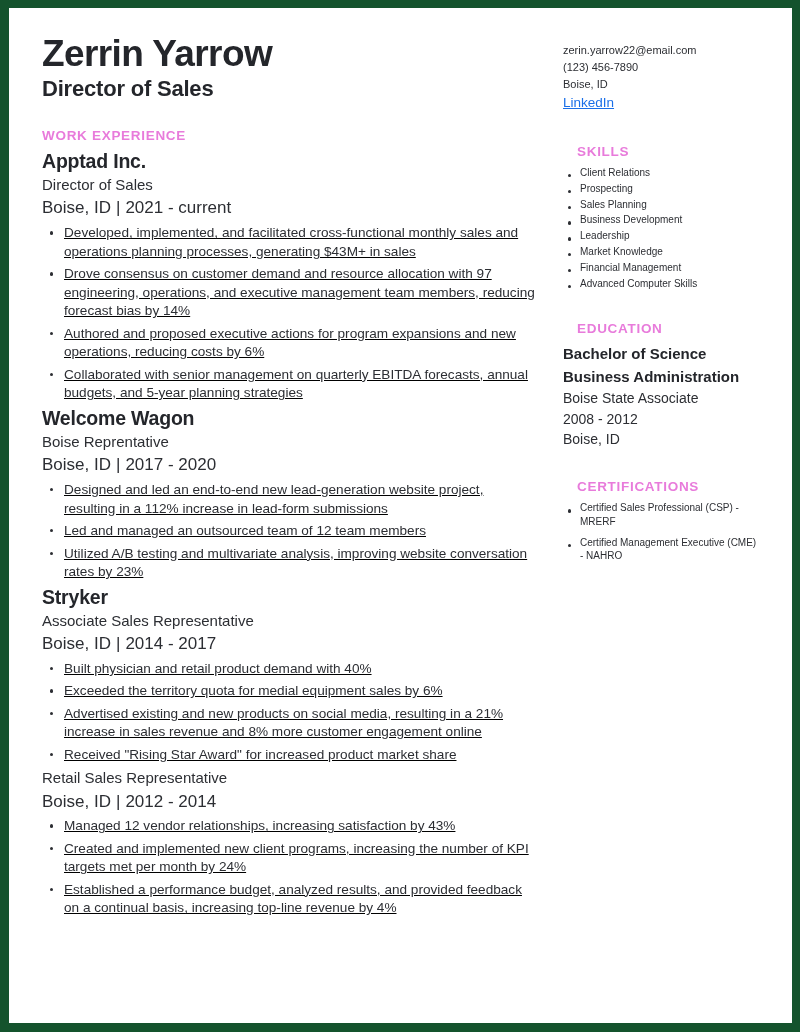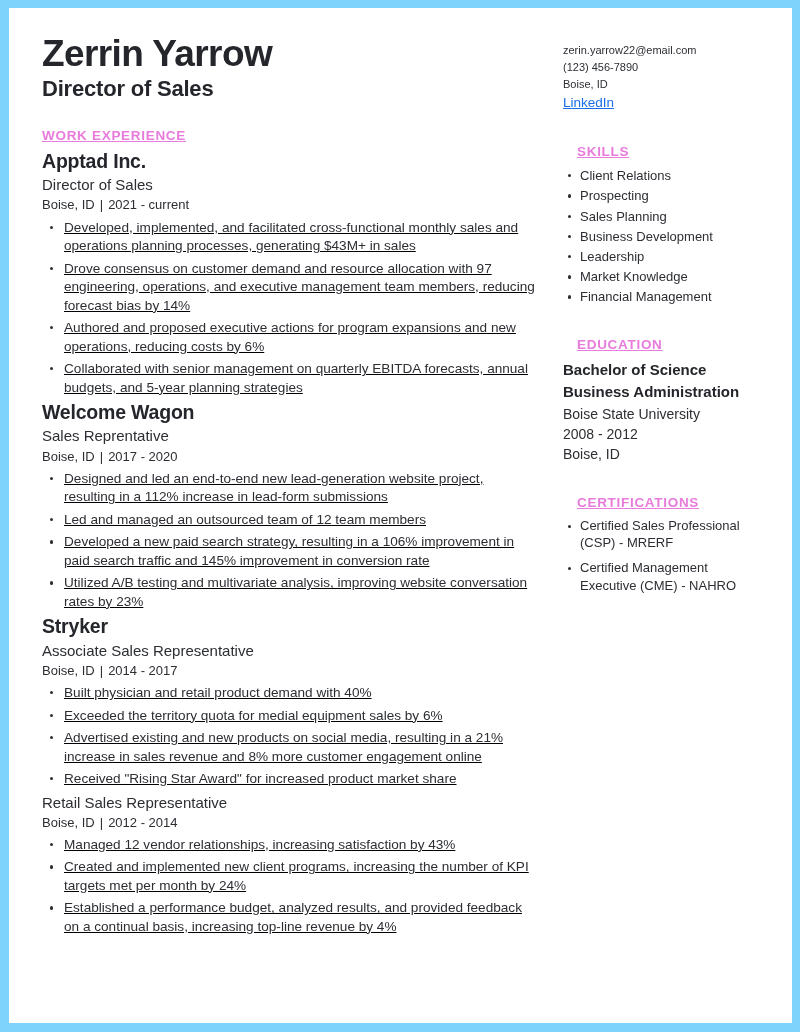--- a/index.html
+++ b/index.html
@@ -10,21 +10,21 @@
   body {
     width: 800px;
     height: 1032px;
     font-family: "Liberation Sans", sans-serif;
     overflow: hidden;
   }
   .page-frame {
     box-sizing: border-box;
     width: 800px;
     height: 1032px;
-    background: #7dd3fc;
+    background: #14532d;
     padding: 8px 8px 9px 9px;
   }
   .page {
     box-sizing: border-box;
     width: 783px;
     height: 1015px;
     background: #ffffff;
     padding: 26px 30px 0 33px;
     display: flex;
     flex-direction: row;
@@ -82,21 +82,20 @@
   }
 
   
   .section-heading {
     font-size: 13.5px;
     font-weight: bold;
     color: #e87bdb;
     letter-spacing: 0.7px;
     text-transform: uppercase;
     margin: 0 0 7px 0;
-    text-decoration: underline;
   }
   .col-left .section-heading { margin-top: 26px; }
   .col-right .section-heading { margin-top: 0; }
   .col-right .section-heading.spaced { margin-top: 30px; margin-left: 14px; }
 
   
   .job { margin-bottom: 4px; }
   .job + .job { margin-top: 2px; }
   .job-company {
     font-size: 19.5px;
@@ -106,21 +105,21 @@
     line-height: 1.2;
     margin: 0 0 2px 0;
   }
   .job-title {
     font-size: 15px;
     color: #2c2e33;
     line-height: 1.35;
     margin: 0 0 1px 0;
   }
   .job-meta {
-    font-size: 13px;
+    font-size: 17px;
     color: #2c2e33;
     line-height: 1.4;
     margin: 0;
   }
   .job-meta .sep { padding: 0 5px; }
 
   ul.bullets {
     list-style: none;
     margin: 4px 0 0 0;
     padding: 0;
@@ -147,21 +146,21 @@
 
   
   ul.side-list {
     list-style: none;
     margin: 0;
     padding: 0;
   }
   ul.side-list > li {
     position: relative;
     padding-left: 17px;
-    font-size: 13px;
+    font-size: 10px;
     color: #2c2e33;
     line-height: 1.48;
     margin-bottom: 1px;
   }
   ul.side-list > li:before {
     content: "";
     position: absolute;
     left: 5px;
     top: 8px;
     width: 3.4px;
@@ -210,26 +209,25 @@
           <ul class="bullets">
             <li>Developed, implemented, and facilitated cross-functional monthly sales and operations planning processes, generating $43M+ in sales</li>
             <li>Drove consensus on customer demand and resource allocation with 97 engineering, operations, and executive management team members, reducing forecast bias by 14%</li>
             <li>Authored and proposed executive actions for program expansions and new operations, reducing costs by 6%</li>
             <li>Collaborated with senior management on quarterly EBITDA forecasts, annual budgets, and 5-year planning strategies</li>
           </ul>
         </div>
 
         <div class="job">
           <div class="job-company">Welcome Wagon</div>
-          <div class="job-title">Sales Reprentative</div>
+          <div class="job-title">Boise Reprentative</div>
           <div class="job-meta"><span>Boise, ID</span><span class="sep">|</span><span>2017 - 2020</span></div>
           <ul class="bullets">
             <li>Designed and led an end-to-end new lead-generation website project, resulting in a 112% increase in lead-form submissions</li>
             <li>Led and managed an outsourced team of 12 team members</li>
-            <li>Developed a new paid search strategy, resulting in a 106% improvement in paid search traffic and 145% improvement in conversion rate</li>
             <li>Utilized A/B testing and multivariate analysis, improving website conversation rates by 23%</li>
           </ul>
         </div>
 
         <div class="job">
           <div class="job-company">Stryker</div>
           <div class="job-title">Associate Sales Representative</div>
           <div class="job-meta"><span>Boise, ID</span><span class="sep">|</span><span>2014 - 2017</span></div>
           <ul class="bullets">
             <li>Built physician and retail product demand with 40%</li>
@@ -263,27 +261,28 @@
 
       <div class="section-heading spaced">SKILLS</div>
       <ul class="side-list">
         <li>Client Relations</li>
         <li>Prospecting</li>
         <li>Sales Planning</li>
         <li>Business Development</li>
         <li>Leadership</li>
         <li>Market Knowledge</li>
         <li>Financial Management</li>
+        <li>Advanced Computer Skills</li>
       </ul>
 
       <div class="section-heading spaced">EDUCATION</div>
       <div>
         <div class="edu-degree">Bachelor of Science</div>
         <div class="edu-degree">Business Administration</div>
-        <div class="edu-line">Boise State University</div>
+        <div class="edu-line">Boise State Associate</div>
         <div class="edu-line">2008 - 2012</div>
         <div class="edu-line">Boise, ID</div>
       </div>
 
       <div class="section-heading spaced">CERTIFICATIONS</div>
       <ul class="side-list loose">
         <li>Certified Sales Professional (CSP) - MRERF</li>
         <li>Certified Management Executive (CME) - NAHRO</li>
       </ul>
 

